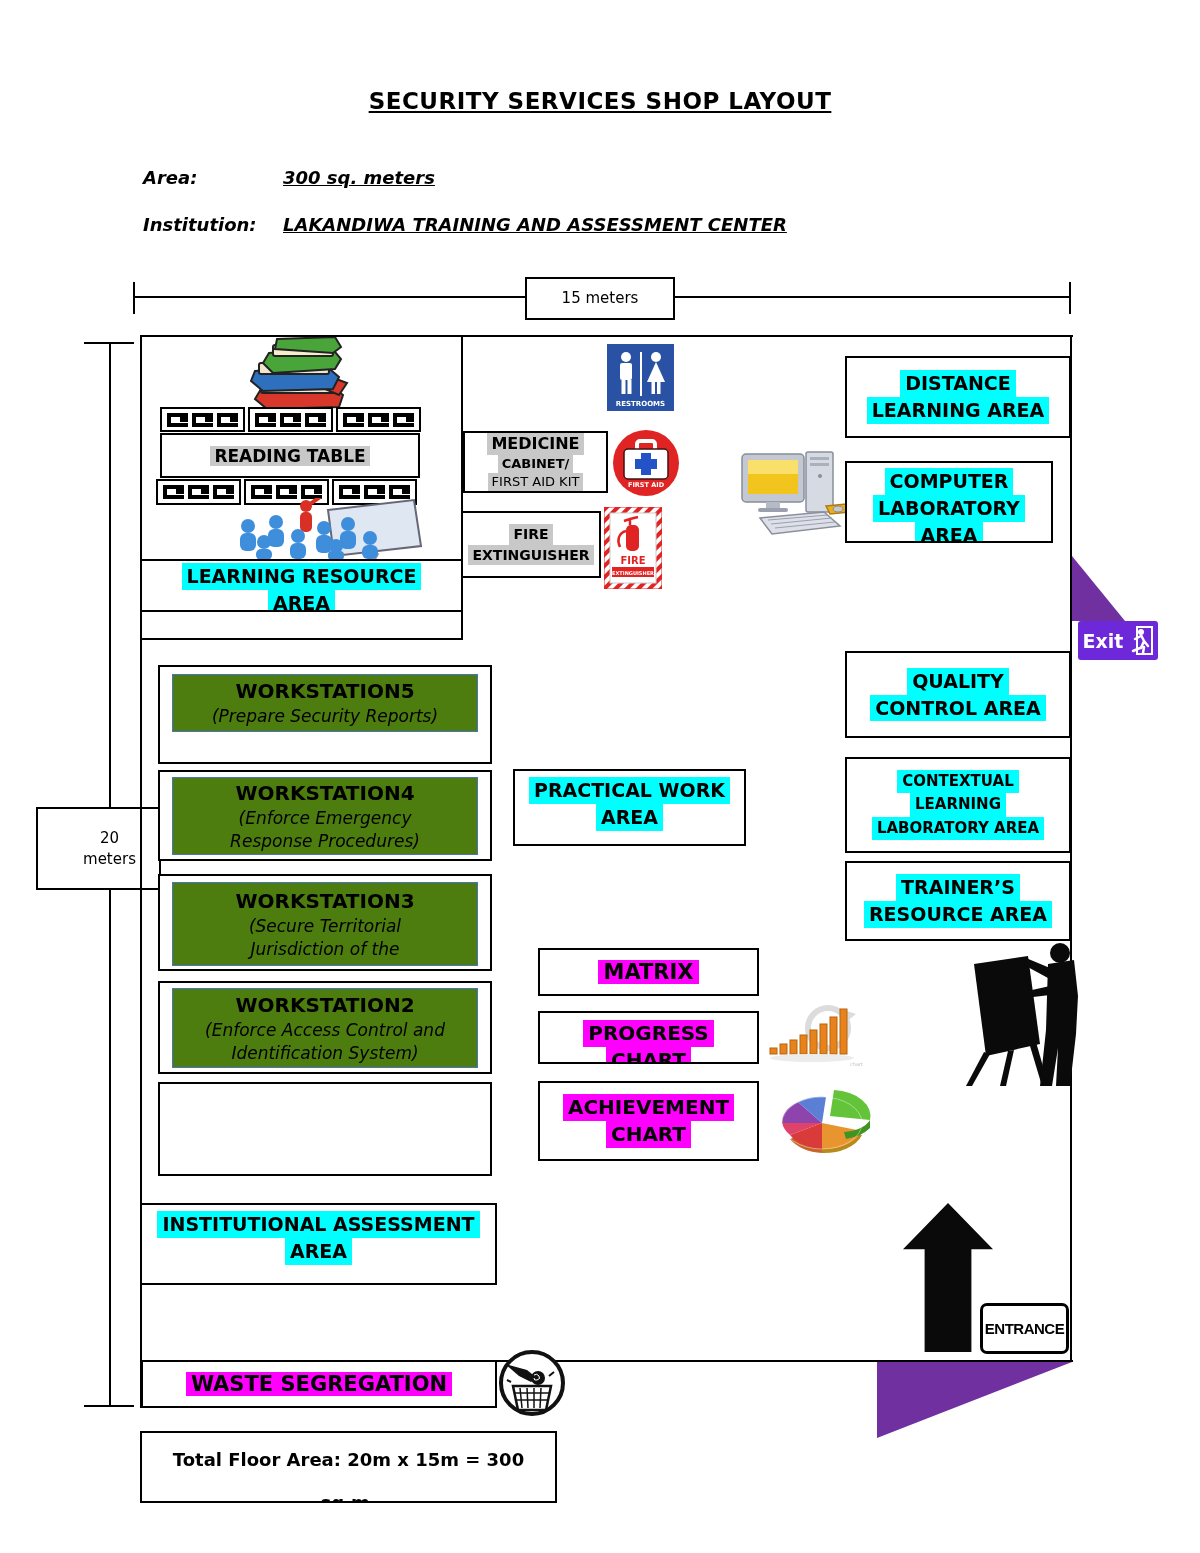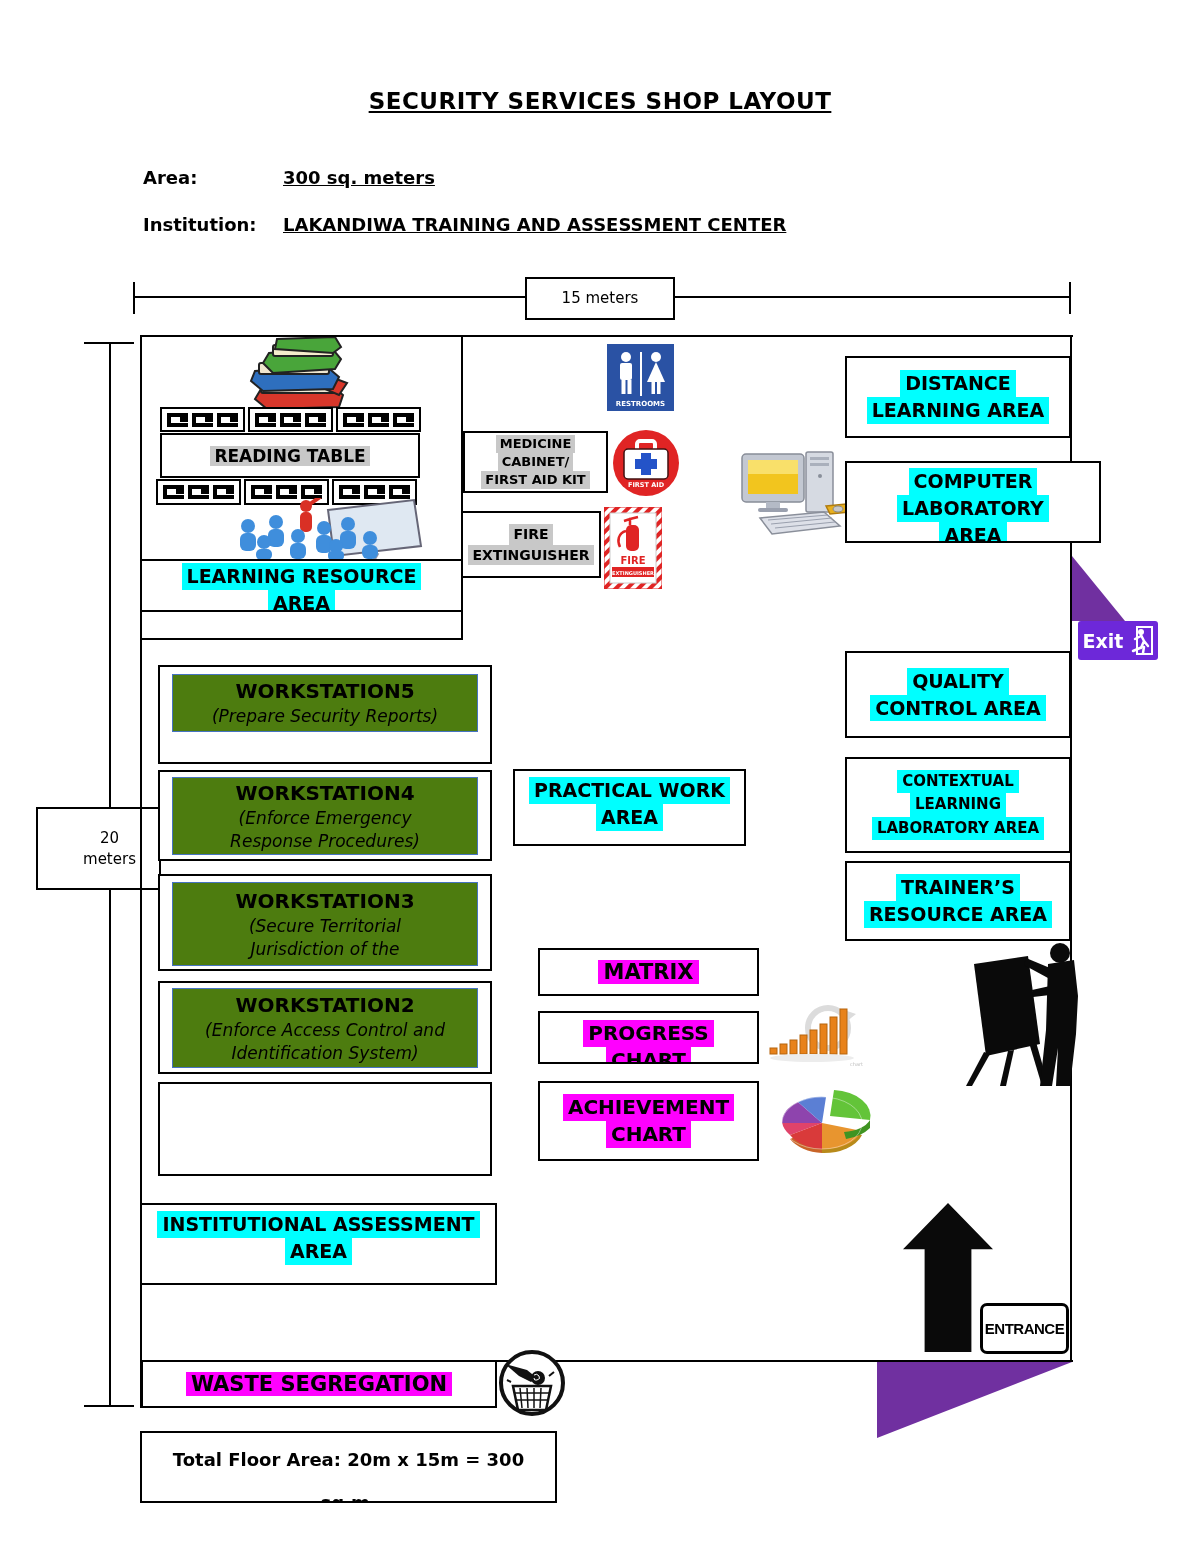--- a/index.html
+++ b/index.html
@@ -16,21 +16,21 @@
     text-align:center; overflow:hidden;
   }
   .bx.topalign { justify-content:flex-start; }
   .hl-c { background:#00FFFF; padding:0 5px; display:inline-block; }
   .hl-m { background:#FF00FF; padding:0 5px; display:inline-block; }
   .hl-g { background:#C8C8C8; padding:0 4px; display:inline-block; }
   .arealbl { font-weight:bold; font-size:19px; line-height:1.42; }
   .arealbl-sm { font-weight:bold; font-size:15px; line-height:1.55; }
   .roomlbl { font-weight:bold; font-size:14px; line-height:1.45; }
   .title { font-weight:bold; font-size:23px; text-decoration:underline; letter-spacing:.5px; }
-  .meta { font-weight:bold; font-size:18px; }
+  .meta { font-weight:bold; font-size:18px;font-style:italic; }
   .meta u { text-decoration:underline; }
   .ws-title { font-weight:bold; font-size:20px; line-height:1.35; }
   .ws-sub { font-style:italic; font-size:17px; line-height:1.35; }
   .ws-blue { position:absolute; background:#4d7c0f; border:1px solid #4673c2; box-sizing:border-box;
     display:flex; flex-direction:column; align-items:center; justify-content:center; text-align:center; overflow:hidden; }
   .dimtxt { font-size:15px; line-height:1.4; }
   .chair-row { position:absolute; display:flex; }
   .chair-grp { display:flex; align-items:center; border:2.5px solid #000; background:#fff; padding:2px 3px; margin-right:3px; }
   .chair { position:relative; width:21px; height:14px; margin:0 2px; }
   .chair::before { content:""; position:absolute; inset:0; border:4px solid #000; border-right-width:0; box-sizing:border-box; }
@@ -181,23 +181,23 @@
         <circle cx="49" cy="13" r="5"></circle>
         <polygon points="49,18 58,38 40,38"></polygon>
         <rect x="44.5" y="38" width="3.5" height="12"></rect>
         <rect x="50" y="38" width="3.5" height="12"></rect>
       </g>
       <text x="33.5" y="62" font-size="7" font-weight="bold" fill="#fff" text-anchor="middle">RESTROOMS</text>
     </svg>
   </div>
 
   <div class="bx" style="left:463px; top:431px; width:145px; height:62px;">
-    <span class="hl-g" style="font-weight:bold; font-size:13px; line-height:1.4;">MEDICINE</span>
+    <span class="hl-g" style="font-weight:bold; font-size:16px; line-height:1.4;">MEDICINE</span>
     <span class="hl-g" style="font-weight:bold; font-size:13px; line-height:1.4;">CABINET/</span>
-    <span class="hl-g" style="font-weight:bold; font-size:13px; line-height:1.4;text-align:center;">FIRST AID KIT</span>
+    <span class="hl-g" style="font-weight:normal; font-size:13px; line-height:1.4;text-align:center;">FIRST AID KIT</span>
   </div>
   <div class="abs" style="left:610px; top:427px;">
     <svg width="72" height="72" viewBox="0 0 72 72">
       <circle cx="36" cy="36" r="33" fill="#E02424"></circle>
       <rect x="27" y="14" width="18" height="10" rx="3" fill="none" stroke="#fff" stroke-width="4"></rect>
       <rect x="14" y="22" width="44" height="30" rx="4" fill="#fff" stroke="#401010" stroke-width="1.5"></rect>
       <rect x="31" y="26" width="10" height="22" fill="#2453C8"></rect>
       <rect x="25" y="32" width="22" height="10" fill="#2453C8"></rect>
       <text x="36" y="60" font-size="6.5" font-weight="bold" fill="#fff" text-anchor="middle">FIRST AID</text>
     </svg>
@@ -246,21 +246,21 @@
       <polygon points="86,58 106,56 110,64 90,66" fill="#e8b020" stroke="#b07c10" stroke-width="1.5"></polygon>
       <ellipse cx="98" cy="61" rx="5" ry="3" fill="#c8c8c8" stroke="#888" stroke-width="1"></ellipse>
     </svg>
   </div>
 
   <div class="bx" style="left:845px; top:356px; width:226px; height:82px;">
     <span class="hl-c arealbl">DISTANCE</span>
     <span class="hl-c arealbl">LEARNING AREA</span>
   </div>
 
-  <div class="bx topalign" style="left:845px; top:461px; width:256px; height:82px; padding-top:5px;">
+  <div class="bx topalign" style="left:845px; top:461px; width:208px; height:82px; padding-top:5px;">
     <span class="hl-c arealbl">COMPUTER</span>
     <span class="hl-c arealbl">LABORATORY</span>
     <span class="hl-c arealbl">AREA</span>
   </div>
 
   <div class="tri" style="left:1072px; top:556px; width:53px; height:65px;
        clip-path:polygon(0% 0%, 0% 100%, 100% 100%);"></div>
   <div class="exit-sign" style="left:1078px; top:621px; width:80px; height:39px;">
     <span>Exit</span>
     <svg width="24" height="29" viewBox="0 0 24 29">

